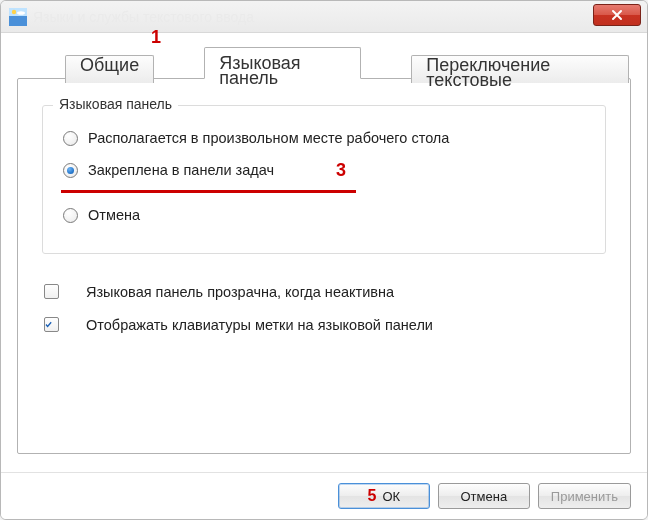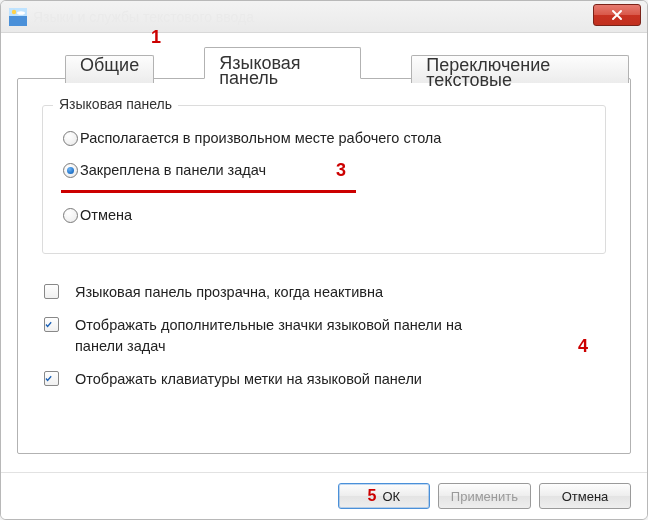--- a/index.html
+++ b/index.html
@@ -112,21 +112,21 @@
     top: -10px;
     left: 10px;
     background: #fff;
     padding: 0 6px;
     font-size: 14px;
     color: #333;
   }
   .radio-row {
     display: flex;
     align-items: center;
-    gap: 2px;
+    gap: 10px;
     padding: 8px 2px 8px 2px;
     font-size: 14.5px;
     color: #222;
   }
   .radio {
     width: 15px; height: 15px;
     border-radius: 50%;
     border: 1px solid #7a7a7a;
     background: radial-gradient(circle at 35% 30%, #fff 0%, #f2f2f2 60%, #e6e6e6 100%);
     display: inline-block;
@@ -143,21 +143,21 @@
   }
   .red-underline {
     height: 3px;
     background: #cc0000;
     margin: 4px 0 6px 0;
     width: 295px;
   }
   .check-row {
     display: flex;
     align-items: flex-start;
-    gap: 16px;
+    gap: 27px;
     padding: 6px 2px;
     font-size: 14.5px;
     color: #222;
     line-height: 1.45;
   }
   .checkbox {
     width: 15px; height: 15px;
     border: 1px solid #888;
     border-radius: 2px;
     background: linear-gradient(180deg, #fefefe 0%, #f0f0f0 100%);
@@ -277,48 +277,39 @@
         </label>
       </div>
 
       <label class="check-row">
         <span class="checkbox">
           
         </span>
         <span>Языковая панель прозрачна, когда неактивна</span>
       </label>
 
-      <label class="check-row" style="position:relative;">
-        <span class="checkbox checked">
-          <svg viewBox="0 0 11 11">
-              <path d="M1.5 5.5 L4 8.5 L9.5 2" stroke="#1a5fb4" stroke-width="2" fill="none"></path>
-            </svg>
-        </span>
-        <span style="max-width:430px;">Отображать дополнительные значки языковой панели на панели задач</span>
-        <span class="annot" style="position:absolute; right:18px; top:24px;">4</span>
-      </label>
 
       <label class="check-row">
         <span class="checkbox checked">
           <svg viewBox="0 0 11 11">
               <path d="M1.5 5.5 L4 8.5 L9.5 2" stroke="#1a5fb4" stroke-width="2" fill="none"></path>
             </svg>
         </span>
         <span>Отображать клавиатуры метки на языковой панели</span>
       </label>
 
     </div>
 
     <div class="button-row">
       <div class="btn default">
         <span class="annot-inline">5</span>
         <span>ОК</span>
       </div>
+      <div class="btn">
+        <span>Отмена</span>
+      </div>
       <div class="btn disabled">
         <span>Применить</span>
       </div>
-      <div class="btn">
-        <span>Отмена</span>
-      </div>
     </div>
 
   </div>
 </div>
 
 </body></html>

